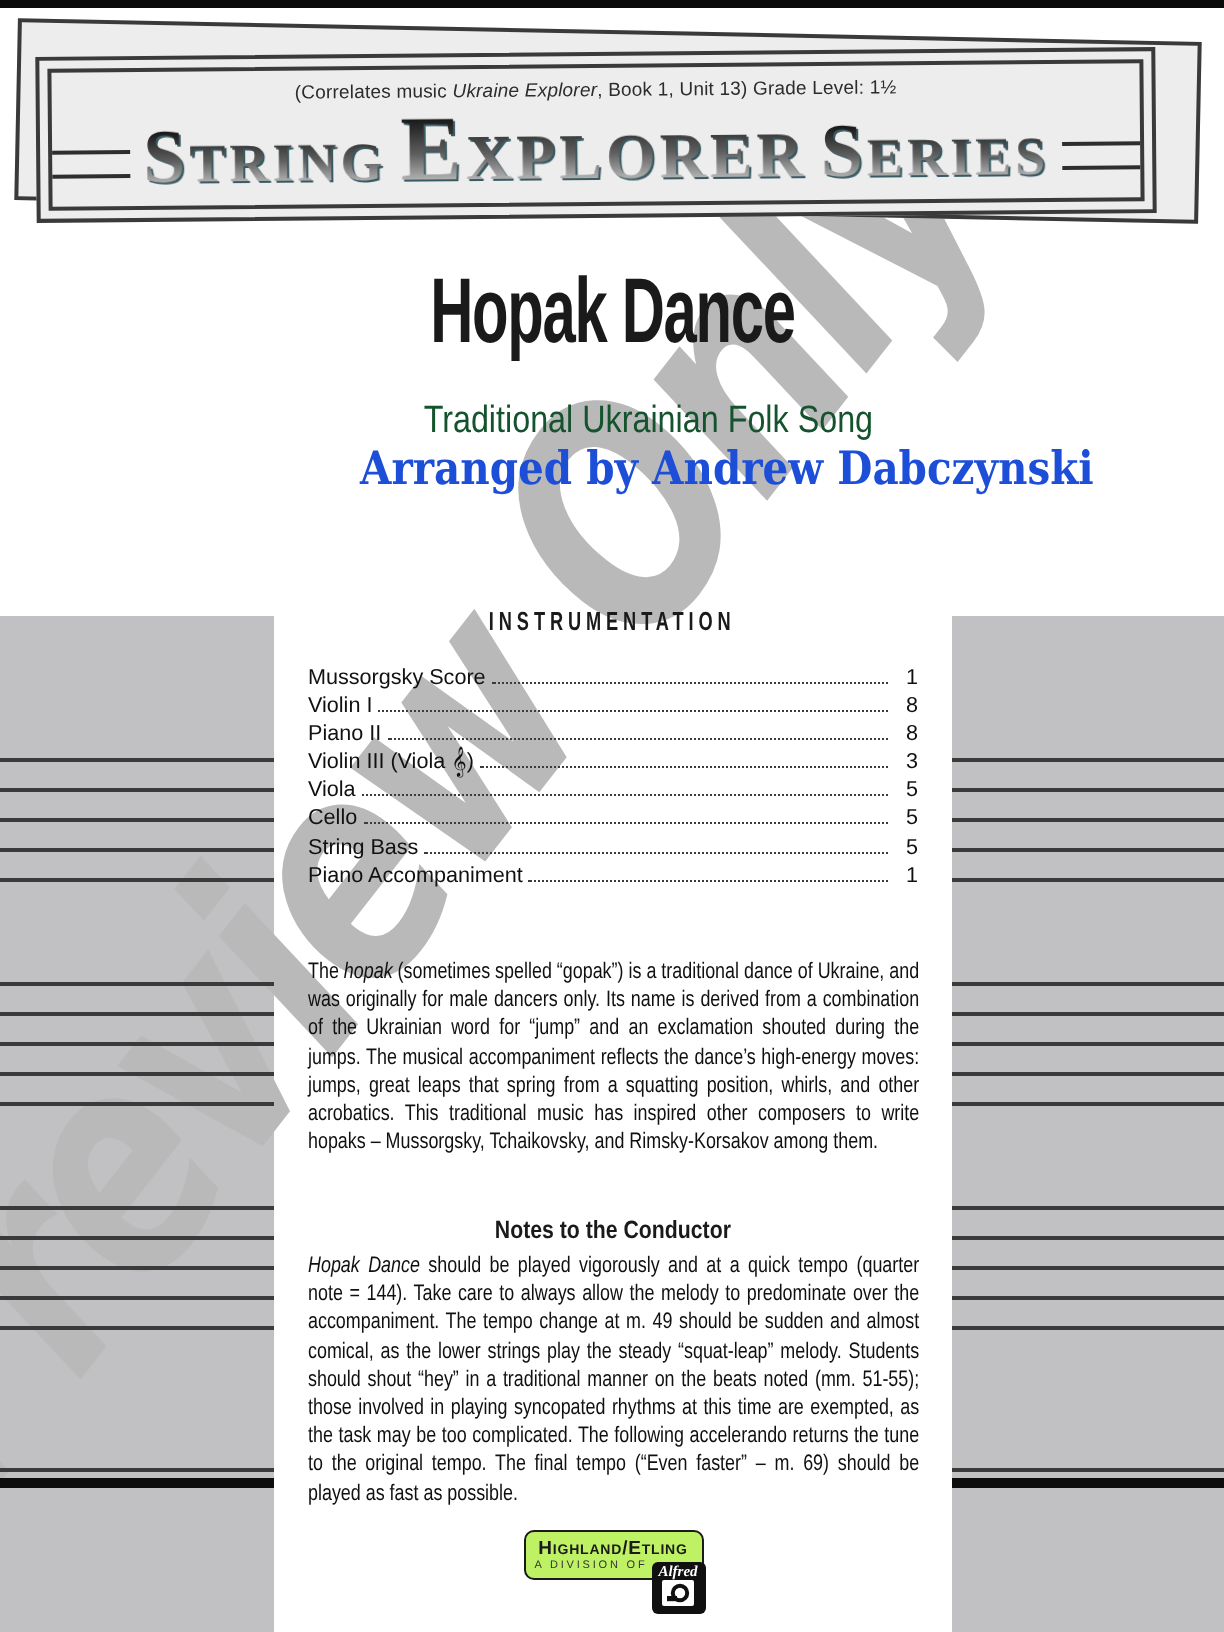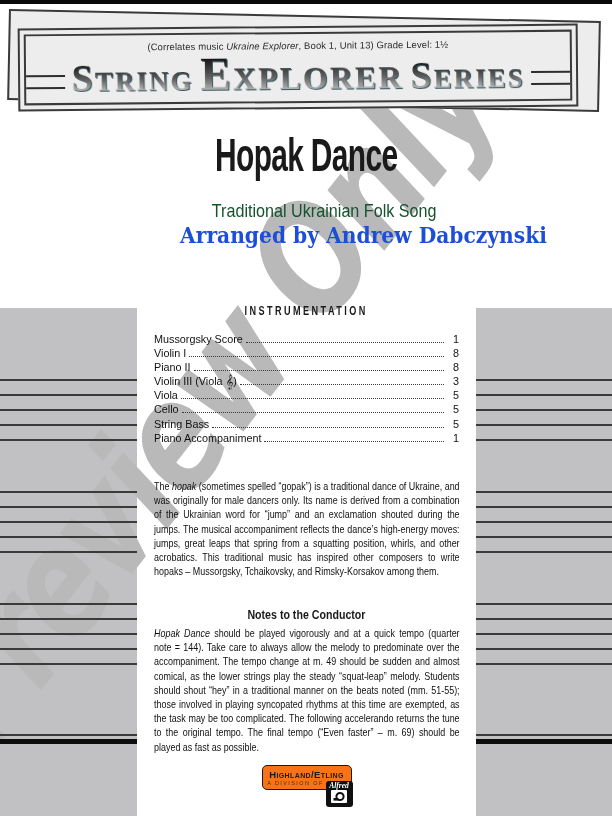--- a/index.html
+++ b/index.html
@@ -99,21 +99,21 @@
     width:382px; left:17px; transform:scaleX(0.8); transform-origin:0 0;
     font-size:11.2px; line-height:14.2px; text-align:justify; color:#101010;
   }
   .para1 { top:479px; }
   .para2 { top:626px; }
 
   
   .pub { top:765px; left:0; width:100%; display:flex; justify-content:center; }
   .pub-box {
     position:relative; width:88px; height:23px;
-    border:1.5px solid #1a1a1a; border-radius:5px; background:#f97316;
+    border:1.5px solid #1a1a1a; border-radius:5px; background:#bef264;
     text-align:center;
   }
   .pub-name { font-family:"Liberation Sans", sans-serif; font-variant:small-caps;
               font-weight:bold; font-size:9.5px; letter-spacing:0.4px; margin-top:2.5px; }
   .pub-div  { font-size:5.5px; letter-spacing:1.4px; color:#333; margin-top:0.5px; padding-right:22px; }
   .alfred {
     position:absolute; right:-2px; top:15px; width:27px; height:26px;
     background:#101010; border-radius:3px; text-align:center;
   }
   .alfred-name { color:#fff; font-family:"Liberation Serif", serif; font-weight:bold;

